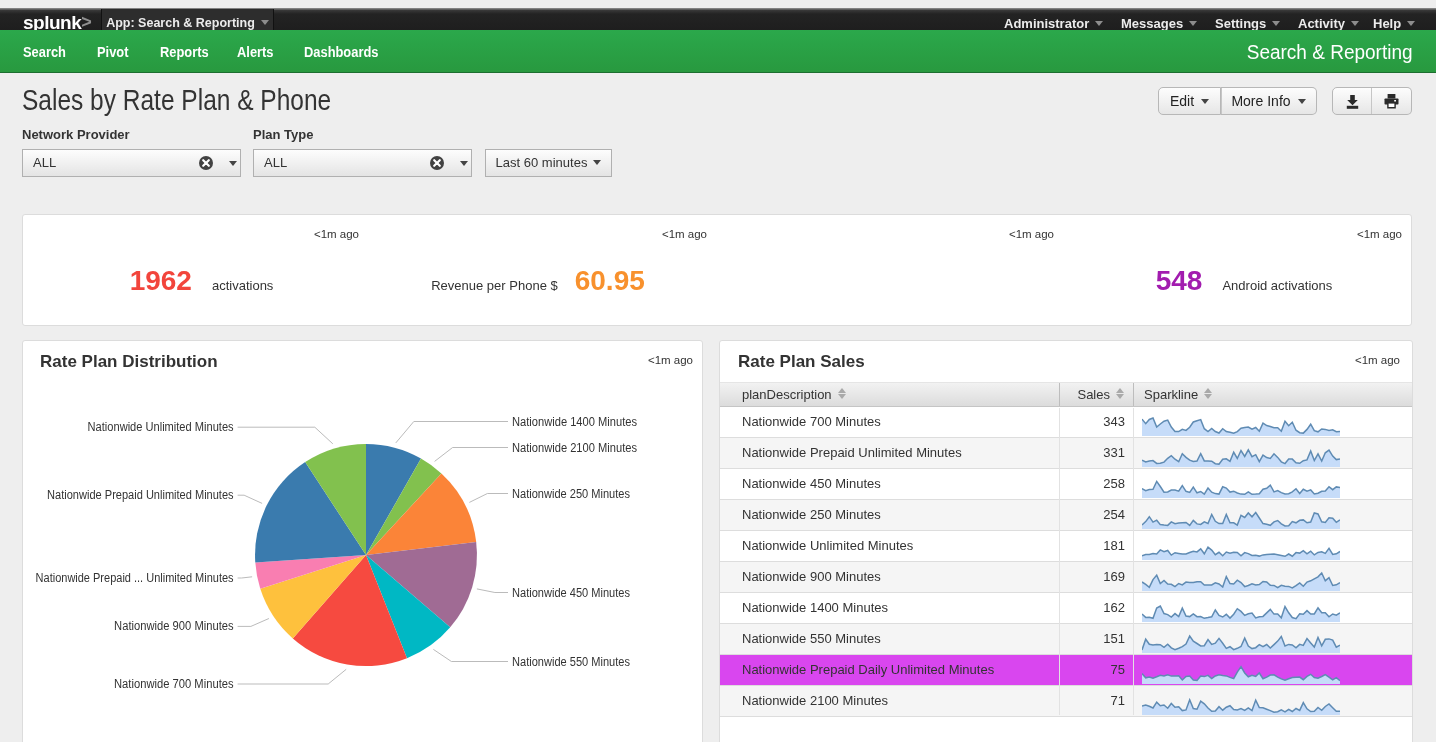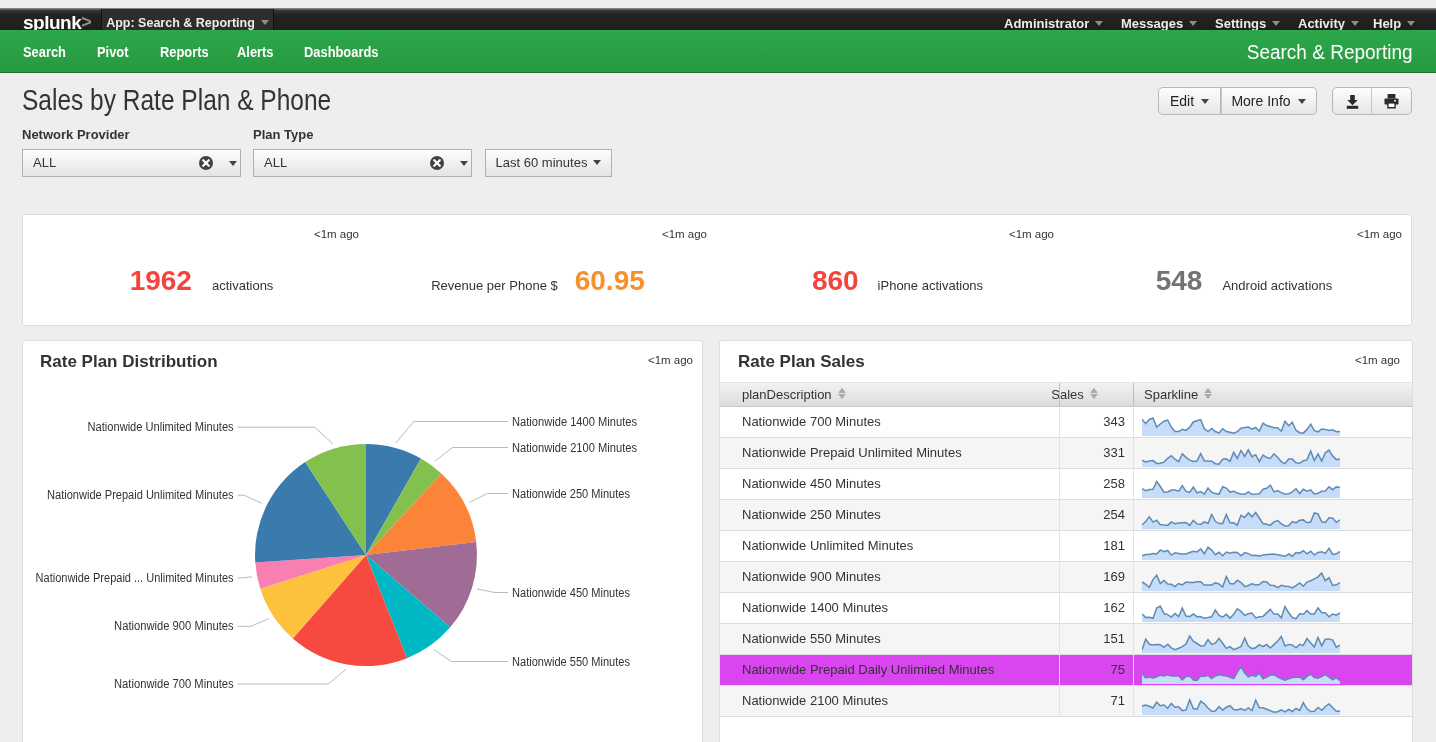--- a/index.html
+++ b/index.html
@@ -83,25 +83,24 @@
  <div class="svcell" style="left:0;width:347px">
       <div class="ago">&lt;1m ago</div>
    <div class="svline" style="transform:translateX(5px)"><span class="num" style="color:#f2453c">1962</span><span style="display:inline-block;width:20px"></span><span class="lbl">activations</span></div>
     </div>
  <div class="svcell" style="left:347px;width:348px">
       <div class="ago">&lt;1m ago</div>
    <div class="svline" style="transform:translateX(-6px)"><span class="lbl">Revenue per Phone $</span><span style="display:inline-block;width:17px"></span><span class="num" style="color:#f8912d">60.95</span></div>
     </div>
  <div class="svcell" style="left:695px;width:347px">
       <div class="ago">&lt;1m ago</div>
-   <div class="svline" style="transform:translateX(6px)"><span class="num" style="color:#f2453c">860</span><span style="display:inline-block;width:19px"></span><span class="lbl">iPhone activations</span></div>
     </div>
  <div class="svcell" style="left:1042px;width:348px">
       <div class="ago">&lt;1m ago</div>
-   <div class="svline" style="transform:translateX(5px)"><span class="num" style="color:#737373">548</span><span style="display:inline-block;width:20px"></span><span class="lbl">Android activations</span></div>
+   <div class="svline" style="transform:translateX(5px)"><span class="num" style="color:#a21caf">548</span><span style="display:inline-block;width:20px"></span><span class="lbl">Android activations</span></div>
     </div>
 </div>
 
 <div class="panel" style="left:22px;top:340px;width:681px;height:410px;border-radius:3px 3px 0 0">
  <div class="ptitle">Rate Plan Distribution</div>
  <div class="ago" style="top:13px;right:9px">&lt;1m ago</div>
  <svg width="681" height="402" viewBox="0 0 681 402" style="position:absolute;left:0;top:0" font-family="Liberation Sans, sans-serif">
       <polyline points="485,80.5 390.8,80.5 372.8,101.9" fill="none" stroke="#bbbbbb" stroke-width="1"></polyline>
       <polyline points="485,106.5 429.6,106.5 411.6,120.4" fill="none" stroke="#bbbbbb" stroke-width="1"></polyline>
       <polyline points="485,152.5 464.4,152.5 446.4,161.4" fill="none" stroke="#bbbbbb" stroke-width="1"></polyline>
@@ -133,21 +132,21 @@
       <text x="210.6" y="289.4" font-size="12" fill="#333" text-anchor="end" textLength="119.5" lengthAdjust="spacingAndGlyphs">Nationwide 900 Minutes</text>
       <text x="210.6" y="347.0" font-size="12" fill="#333" text-anchor="end" textLength="119.6" lengthAdjust="spacingAndGlyphs">Nationwide 700 Minutes</text>
     </svg>
 </div>
 
 <div class="panel" style="left:719px;top:340px;width:694px;height:410px;border-radius:3px 3px 0 0">
  <div class="ptitle" style="left:18px">Rate Plan Sales</div>
  <div class="ago" style="top:13px;right:12px">&lt;1m ago</div>
  <div class="thead">
    <span style="position:absolute;left:22px;top:4px">planDescription<span class="sorti"><span class="su"></span><span class="sd"></span></span></span>
-   <span style="position:absolute;left:322px;width:66px;top:4px;text-align:center">Sales<span class="sorti"><span class="su"></span><span class="sd"></span></span></span>
+   <span style="position:absolute;left:339px;width:66px;top:4px;text-align:right">Sales<span class="sorti"><span class="su"></span><span class="sd"></span></span></span>
    <span style="position:absolute;left:424px;top:4px">Sparkline<span class="sorti"><span class="su"></span><span class="sd"></span></span></span>
    <div class="vline" style="left:339px;background:#bdbdbd"></div>
    <div class="vline" style="left:413px;background:#bdbdbd"></div>
  </div>
  <div class="trow" style="top:66px;background:#ffffff">
       <div class="c1">Nationwide 700 Minutes</div>
       <div class="c2">343</div>
       <svg width="198" height="22" viewBox="0 0 198 22" style="position:absolute;left:422px;top:7px">
         <polygon points="0,22.0 0.0,5.1 3.7,9.7 7.3,5.5 11.0,4.0 14.7,13.1 18.3,10.0 22.0,7.2 25.7,6.1 29.3,13.0 33.0,17.4 36.7,17.6 40.3,15.3 44.0,16.4 47.7,13.2 51.3,8.0 55.0,6.7 58.7,5.6 62.3,14.7 66.0,17.5 69.7,14.5 73.3,17.5 77.0,19.0 80.7,14.7 84.3,17.5 88.0,18.3 91.7,19.3 95.3,17.6 99.0,14.3 102.7,13.5 106.3,13.0 110.0,15.2 113.7,13.5 117.3,17.3 121.0,9.2 124.7,11.6 128.3,12.5 132.0,13.8 135.7,13.8 139.3,17.2 143.0,7.2 146.7,11.7 150.3,8.3 154.0,16.2 157.7,18.7 161.3,19.1 165.0,15.4 168.7,10.2 172.3,16.6 176.0,17.8 179.7,15.0 183.3,15.4 187.0,16.4 190.7,15.8 194.3,17.7 198.0,17.5 198.0,22.0" fill="#c6dcf9"></polygon>
         <polyline points="0.0,5.1 3.7,9.7 7.3,5.5 11.0,4.0 14.7,13.1 18.3,10.0 22.0,7.2 25.7,6.1 29.3,13.0 33.0,17.4 36.7,17.6 40.3,15.3 44.0,16.4 47.7,13.2 51.3,8.0 55.0,6.7 58.7,5.6 62.3,14.7 66.0,17.5 69.7,14.5 73.3,17.5 77.0,19.0 80.7,14.7 84.3,17.5 88.0,18.3 91.7,19.3 95.3,17.6 99.0,14.3 102.7,13.5 106.3,13.0 110.0,15.2 113.7,13.5 117.3,17.3 121.0,9.2 124.7,11.6 128.3,12.5 132.0,13.8 135.7,13.8 139.3,17.2 143.0,7.2 146.7,11.7 150.3,8.3 154.0,16.2 157.7,18.7 161.3,19.1 165.0,15.4 168.7,10.2 172.3,16.6 176.0,17.8 179.7,15.0 183.3,15.4 187.0,16.4 190.7,15.8 194.3,17.7 198.0,17.5" fill="none" stroke="#5f8bb3" stroke-width="1.5"></polyline>

